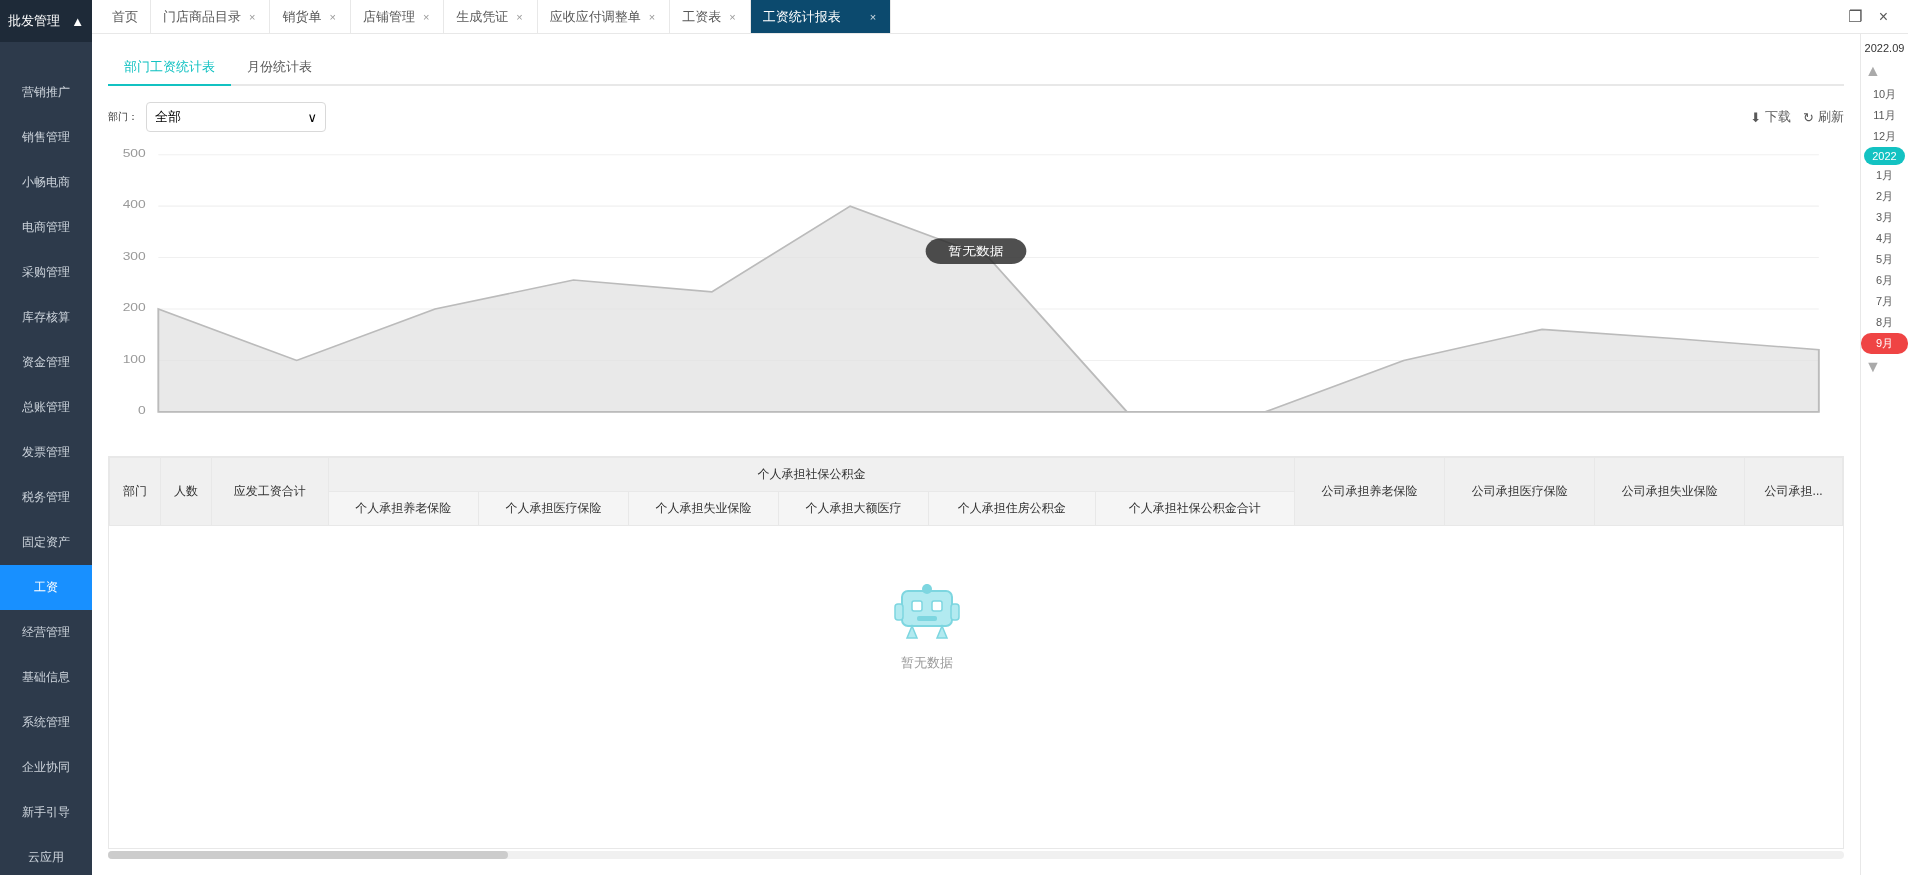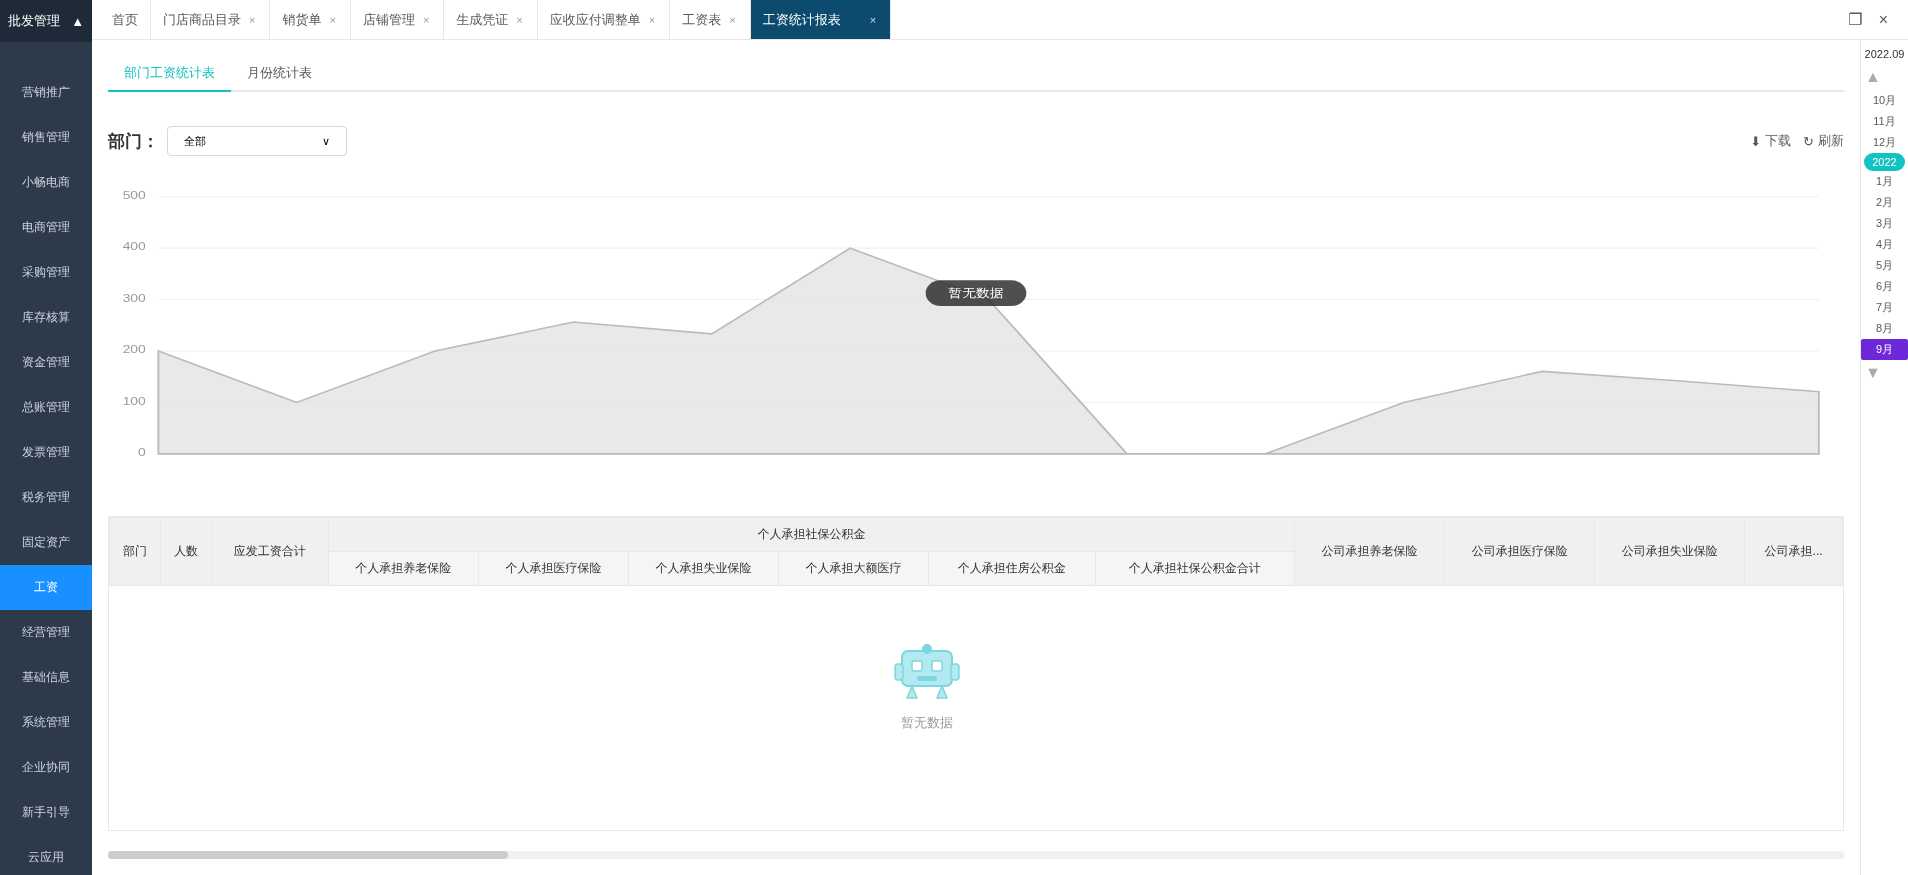--- a/index.html
+++ b/index.html
@@ -51,21 +51,21 @@
       flex-direction: column;
       overflow: hidden;
     }
 
     
     #tabbar {
       background: #fff;
       border-bottom: 1px solid #e8e8e8;
       display: flex;
       align-items: center;
-      height: 40px;
+      height: 34px;
       padding: 0 8px;
       flex-shrink: 0;
       overflow-x: auto;
     }
     .tab-item {
       display: flex;
       align-items: center;
       padding: 0 12px;
       height: 40px;
       font-size: 13px;
@@ -106,21 +106,20 @@
       background: #fff;
     }
 
     
     #page-content {
       flex: 1;
       display: flex;
       flex-direction: column;
       overflow: hidden;
       padding: 16px;
-      gap: 18px;
     }
 
     
     #sub-tabs {
       display: flex;
       gap: 0;
       border-bottom: 2px solid #e8e8e8;
       margin-bottom: 16px;
       flex-shrink: 0;
     }
@@ -143,28 +142,28 @@
       align-items: center;
       justify-content: space-between;
       margin-bottom: 12px;
       flex-shrink: 0;
     }
     #dept-filter {
       display: flex;
       align-items: center;
       gap: 8px;
     }
-    #dept-label { font-size: 17px; color: #333; font-weight: bold; }
+    #dept-label { font-size: 10px; color: #333; }
     #dept-select {
       width: 180px;
       height: 30px;
       border: 1px solid #d9d9d9;
       border-radius: 4px;
-      padding: 0 16px;
-      font-size: 11px;
+      padding: 0 8px;
+      font-size: 13px;
       cursor: pointer;
       display: flex;
       align-items: center;
       justify-content: space-between;
       background: #fff;
     }
     #action-btns {
       display: flex;
       align-items: center;
       gap: 12px;
@@ -254,23 +253,23 @@
     }
     .timeline-month {
       font-size: 11px;
       color: #595959;
       padding: 3px 2px;
       cursor: pointer;
       text-align: center;
       width: 100%;
     }
     .timeline-month.active {
-      background: #6d28d9;
+      background: #ef4444;
       color: #fff;
-      border-radius: 2px;
+      border-radius: 10px;
       padding: 3px 6px;
     }
     .timeline-year.highlighted {
       background: #13c2c2;
       color: #fff;
       border-radius: 10px;
       padding: 3px 8px;
     }
     .timeline-nav {
       font-size: 16px;

